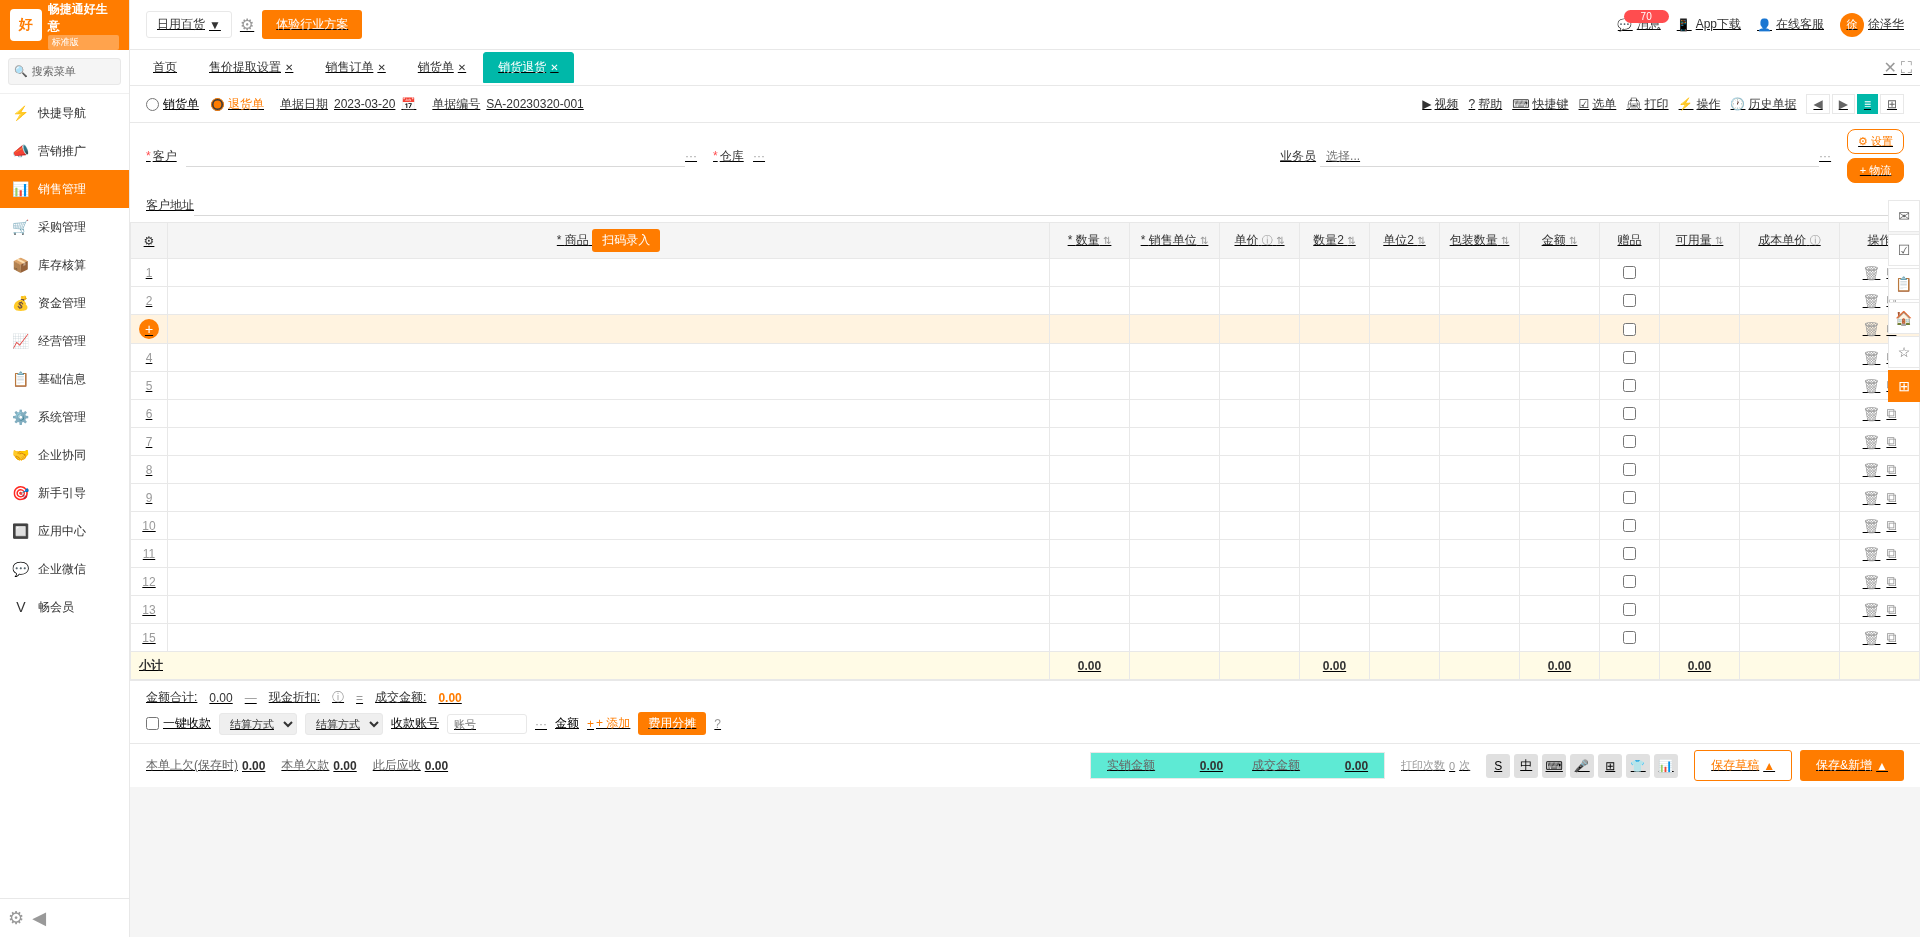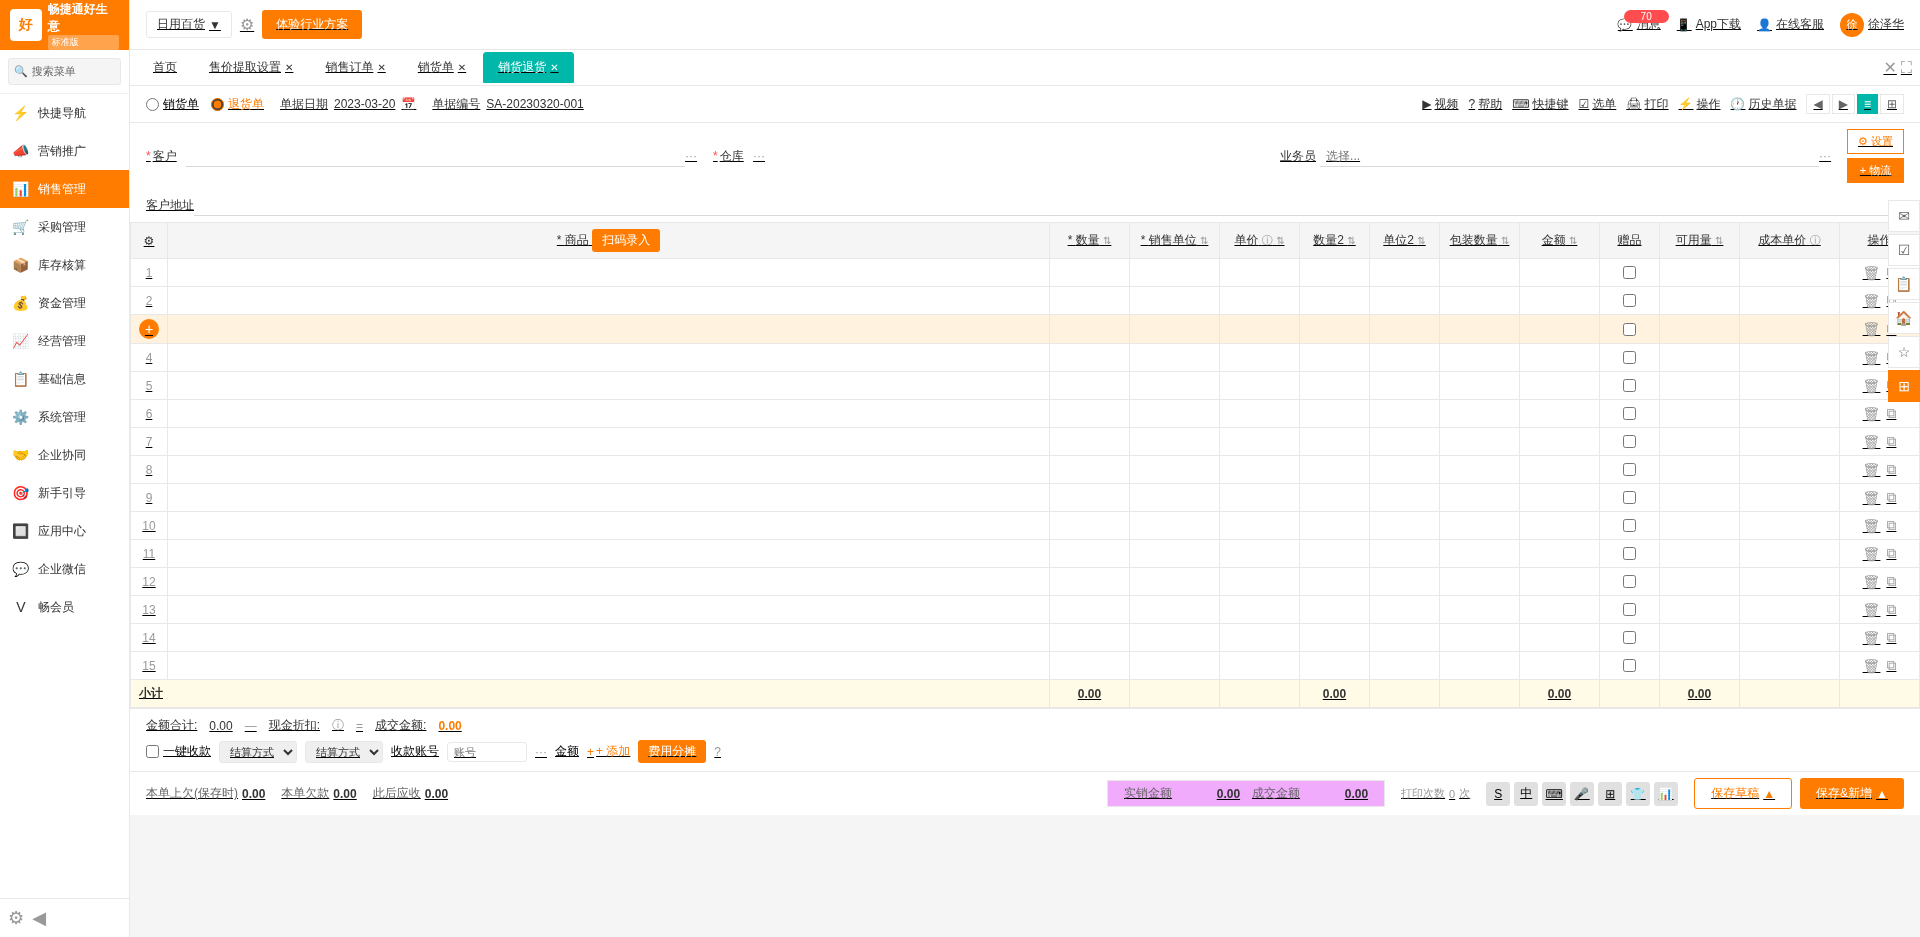--- a/index.html
+++ b/index.html
@@ -58,21 +58,21 @@
     .doc-toolbar-item { display: flex; align-items: center; gap: 3px; color: #333; font-size: 12px; cursor: pointer; }
 
     
     .form-row { display: flex; align-items: center; gap: 16px; padding: 6px 16px; background: #fff; }
     .form-field { display: flex; align-items: center; gap: 0; flex: 1; }
     .form-field-label { color: #333; font-size: 12px; min-width: 40px; }
     .form-field-label.required::before { content: '*'; color: #ff4d4f; margin-right: 2px; }
     .form-field-input { flex: 1; border: none; border-bottom: 1px solid #d9d9d9; padding: 3px 6px; font-size: 12px; color: #333; outline: none; min-width: 80px; }
     .form-field-dots { color: #999; cursor: pointer; }
     .form-right-actions { display: flex; flex-direction: column; gap: 4px; margin-left: auto; }
-    .action-btn { padding: 4px 10px; border: 1px solid #ff7c00; color: #ff7c00; border-radius: 0; font-size: 11px; cursor: pointer; background: #fff; white-space: nowrap; }
+    .action-btn { padding: 4px 10px; border: 1px solid #ff7c00; color: #ff7c00; border-radius: 8px; font-size: 11px; cursor: pointer; background: #fff; white-space: nowrap; }
     .action-btn.orange-fill { background: #ff7c00; color: #fff; }
 
     
     .table-container { background: #fff; margin: 0; overflow-x: auto; }
     .scan-btn { background: #ff7c00; color: #fff; border: none; padding: 3px 10px; border-radius: 3px; font-size: 12px; cursor: pointer; }
 
     table { width: 100%; border-collapse: collapse; font-size: 12px; }
     thead tr { background: #f5f5f5; }
     th { padding: 6px 8px; border: 1px solid #e8e8e8; color: #333; font-weight: normal; text-align: center; white-space: nowrap; position: relative; }
     th .sort-icon { color: #999; font-size: 10px; cursor: pointer; }
@@ -684,44 +684,20 @@
       <td></td>
       <td></td>
       <td>
         <div class="row-actions">
           <button class="row-action-btn">🗑</button>
           <button class="row-action-btn">⧉</button>
         </div>
       </td>
     </tr>
             <tr>
-      <td class="row-num">14</td>
-      <td><input type="text" style="border: none; outline: none; width: 100%; background: transparent;"></td>
-      <td></td>
-      <td></td>
-      <td></td>
-      <td></td>
-      <td></td>
-      <td></td>
-      <td></td>
-      <td>
-                <div class="checkbox-cell">
-                  <input type="checkbox" style="">
-                </div>
-              </td>
-      <td></td>
-      <td></td>
-      <td>
-        <div class="row-actions">
-          <button class="row-action-btn">🗑</button>
-          <button class="row-action-btn">⧉</button>
-        </div>
-      </td>
-    </tr>
-            <tr>
       <td class="row-num">15</td>
       <td><input type="text" style="border: none; outline: none; width: 100%; background: transparent;"></td>
       <td></td>
       <td></td>
       <td></td>
       <td></td>
       <td></td>
       <td></td>
       <td></td>
       <td>
@@ -798,21 +774,21 @@
       </div>
       <div class="status-item">
         <span class="status-label">本单欠款</span>
         <span class="status-value">0.00</span>
       </div>
       <div class="status-item">
         <span class="status-label">此后应收</span>
         <span class="status-value">0.00</span>
       </div>
 
-      <div style="margin-left:auto;background:#f0abfc;border:1px solid #e8e8e8;padding:4px 16px;display:flex;gap:12px;">
+      <div style="margin-left:auto;background:#5eead4;border:1px solid #e8e8e8;padding:4px 16px;display:flex;gap:29px;">
         <div class="summary-item">
           <span class="summary-label">实销金额</span>
           <span class="summary-value">0.00</span>
         </div>
         <div class="summary-item">
           <span class="summary-label">成交金额</span>
           <span class="summary-value">0.00</span>
         </div>
       </div>
 

